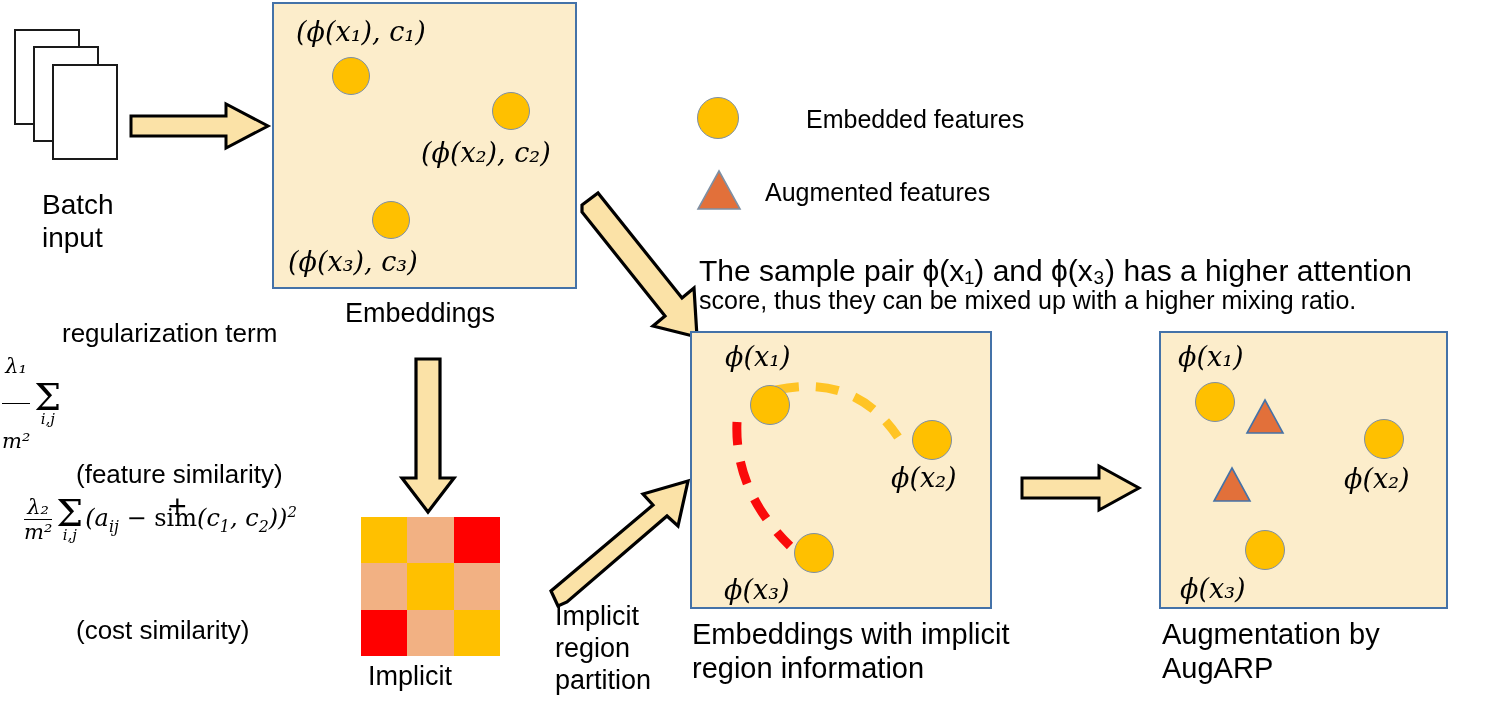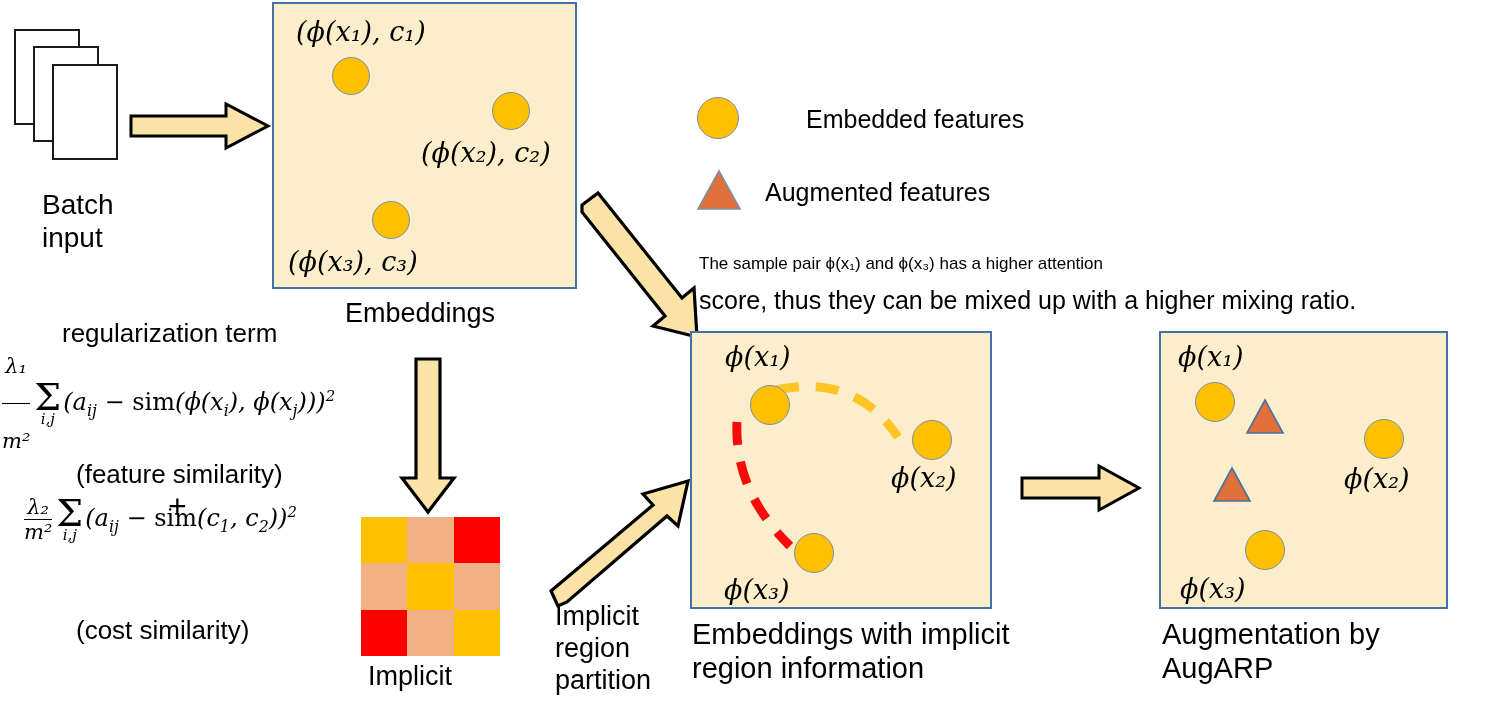--- a/index.html
+++ b/index.html
@@ -111,23 +111,20 @@
     <span class="math">λ₁</span>
     <span style="display:block; width:100%; border-top:1.4px solid #000; margin:1px 0;"></span>
     <span class="math">m²</span>
   </div>
 
   <div style="display:flex; flex-direction:column; align-items:center; margin-right:2px;">
     <span class="math mathup" style="font-size:38px; line-height:0.92;">Σ</span>
     <span class="math" style="font-size:15px; line-height:1; margin-top:-3px;">i,j</span>
   </div>
 
-  <span class="math" style="font-size:24px;">
-    (<i>a<sub style="font-size:0.66em;">ij</sub></i>&nbsp;−&nbsp;<span class="mathup">sim</span>(ϕ(<i>x<sub style="font-size:0.66em;">i</sub></i>),&nbsp;ϕ(<i>x<sub style="font-size:0.66em;">j</sub></i>)))<sup style="font-size:0.62em;">2</sup>
-  </span>
 </div>
 
 <div class="abs plain" style="left:76px; top:459px; font-size:26px;">(feature similarity)</div>
 
 <div class="abs plain" style="left:168px; top:488px; font-size:32px;">+</div>
 
 <div class="abs" style="left:24px; top:496px; display:flex; align-items:center; font-family:'DejaVu Serif', serif;">
   <div style="display:flex; flex-direction:column; align-items:center; font-size:21px; line-height:1.05; margin-right:4px;">
     <span class="math">λ₂</span>
     <span style="display:block; width:100%; border-top:1.4px solid #000; margin:1px 0;"></span>
@@ -175,21 +172,21 @@
 partition</div>
 
 <div class="abs dot" style="left:697px; top:97px; width:42px; height:42px;"></div>
 <div class="abs legend-label" style="left:806px; top:105px;">Embedded features</div>
 
 <svg class="abs" style="left:695px; top:168px;" width="48" height="44" viewBox="0 0 48 44">
   <polygon points="24,3 45,41 3,41" fill="#E2703A" stroke="#7E8FA3" stroke-width="1.6"></polygon>
 </svg>
 <div class="abs legend-label" style="left:765px; top:178px;">Augmented features</div>
 
-<div class="abs" style="left:699px; top:254px; font-size:17px; font-family:'Liberation Sans', sans-serif; white-space:nowrap;">
+<div class="abs" style="left:699px; top:254px; font-size:30px; font-family:'Liberation Sans', sans-serif; white-space:nowrap;">
   <span>The sample pair  ϕ(x₁)  and  ϕ(x₃)  has a higher attention</span>
 </div>
 <div class="abs" style="left:699px; top:286px; font-size:25px; font-family:'Liberation Sans', sans-serif; white-space:nowrap;">
   <span>score, thus they can be mixed up with a higher mixing ratio.</span>
 </div>
 
 <div class="abs panel" style="left:690px; top:331px; width:302px; height:278px;"></div>
 
 <svg class="abs" style="left:690px; top:331px;" width="302" height="278" viewBox="0 0 302 278">
   <path d="M 86 59 Q 165 42 208 106" fill="none" stroke="#FFC425" stroke-width="9" stroke-linecap="butt" stroke-dasharray="23 17"></path>

